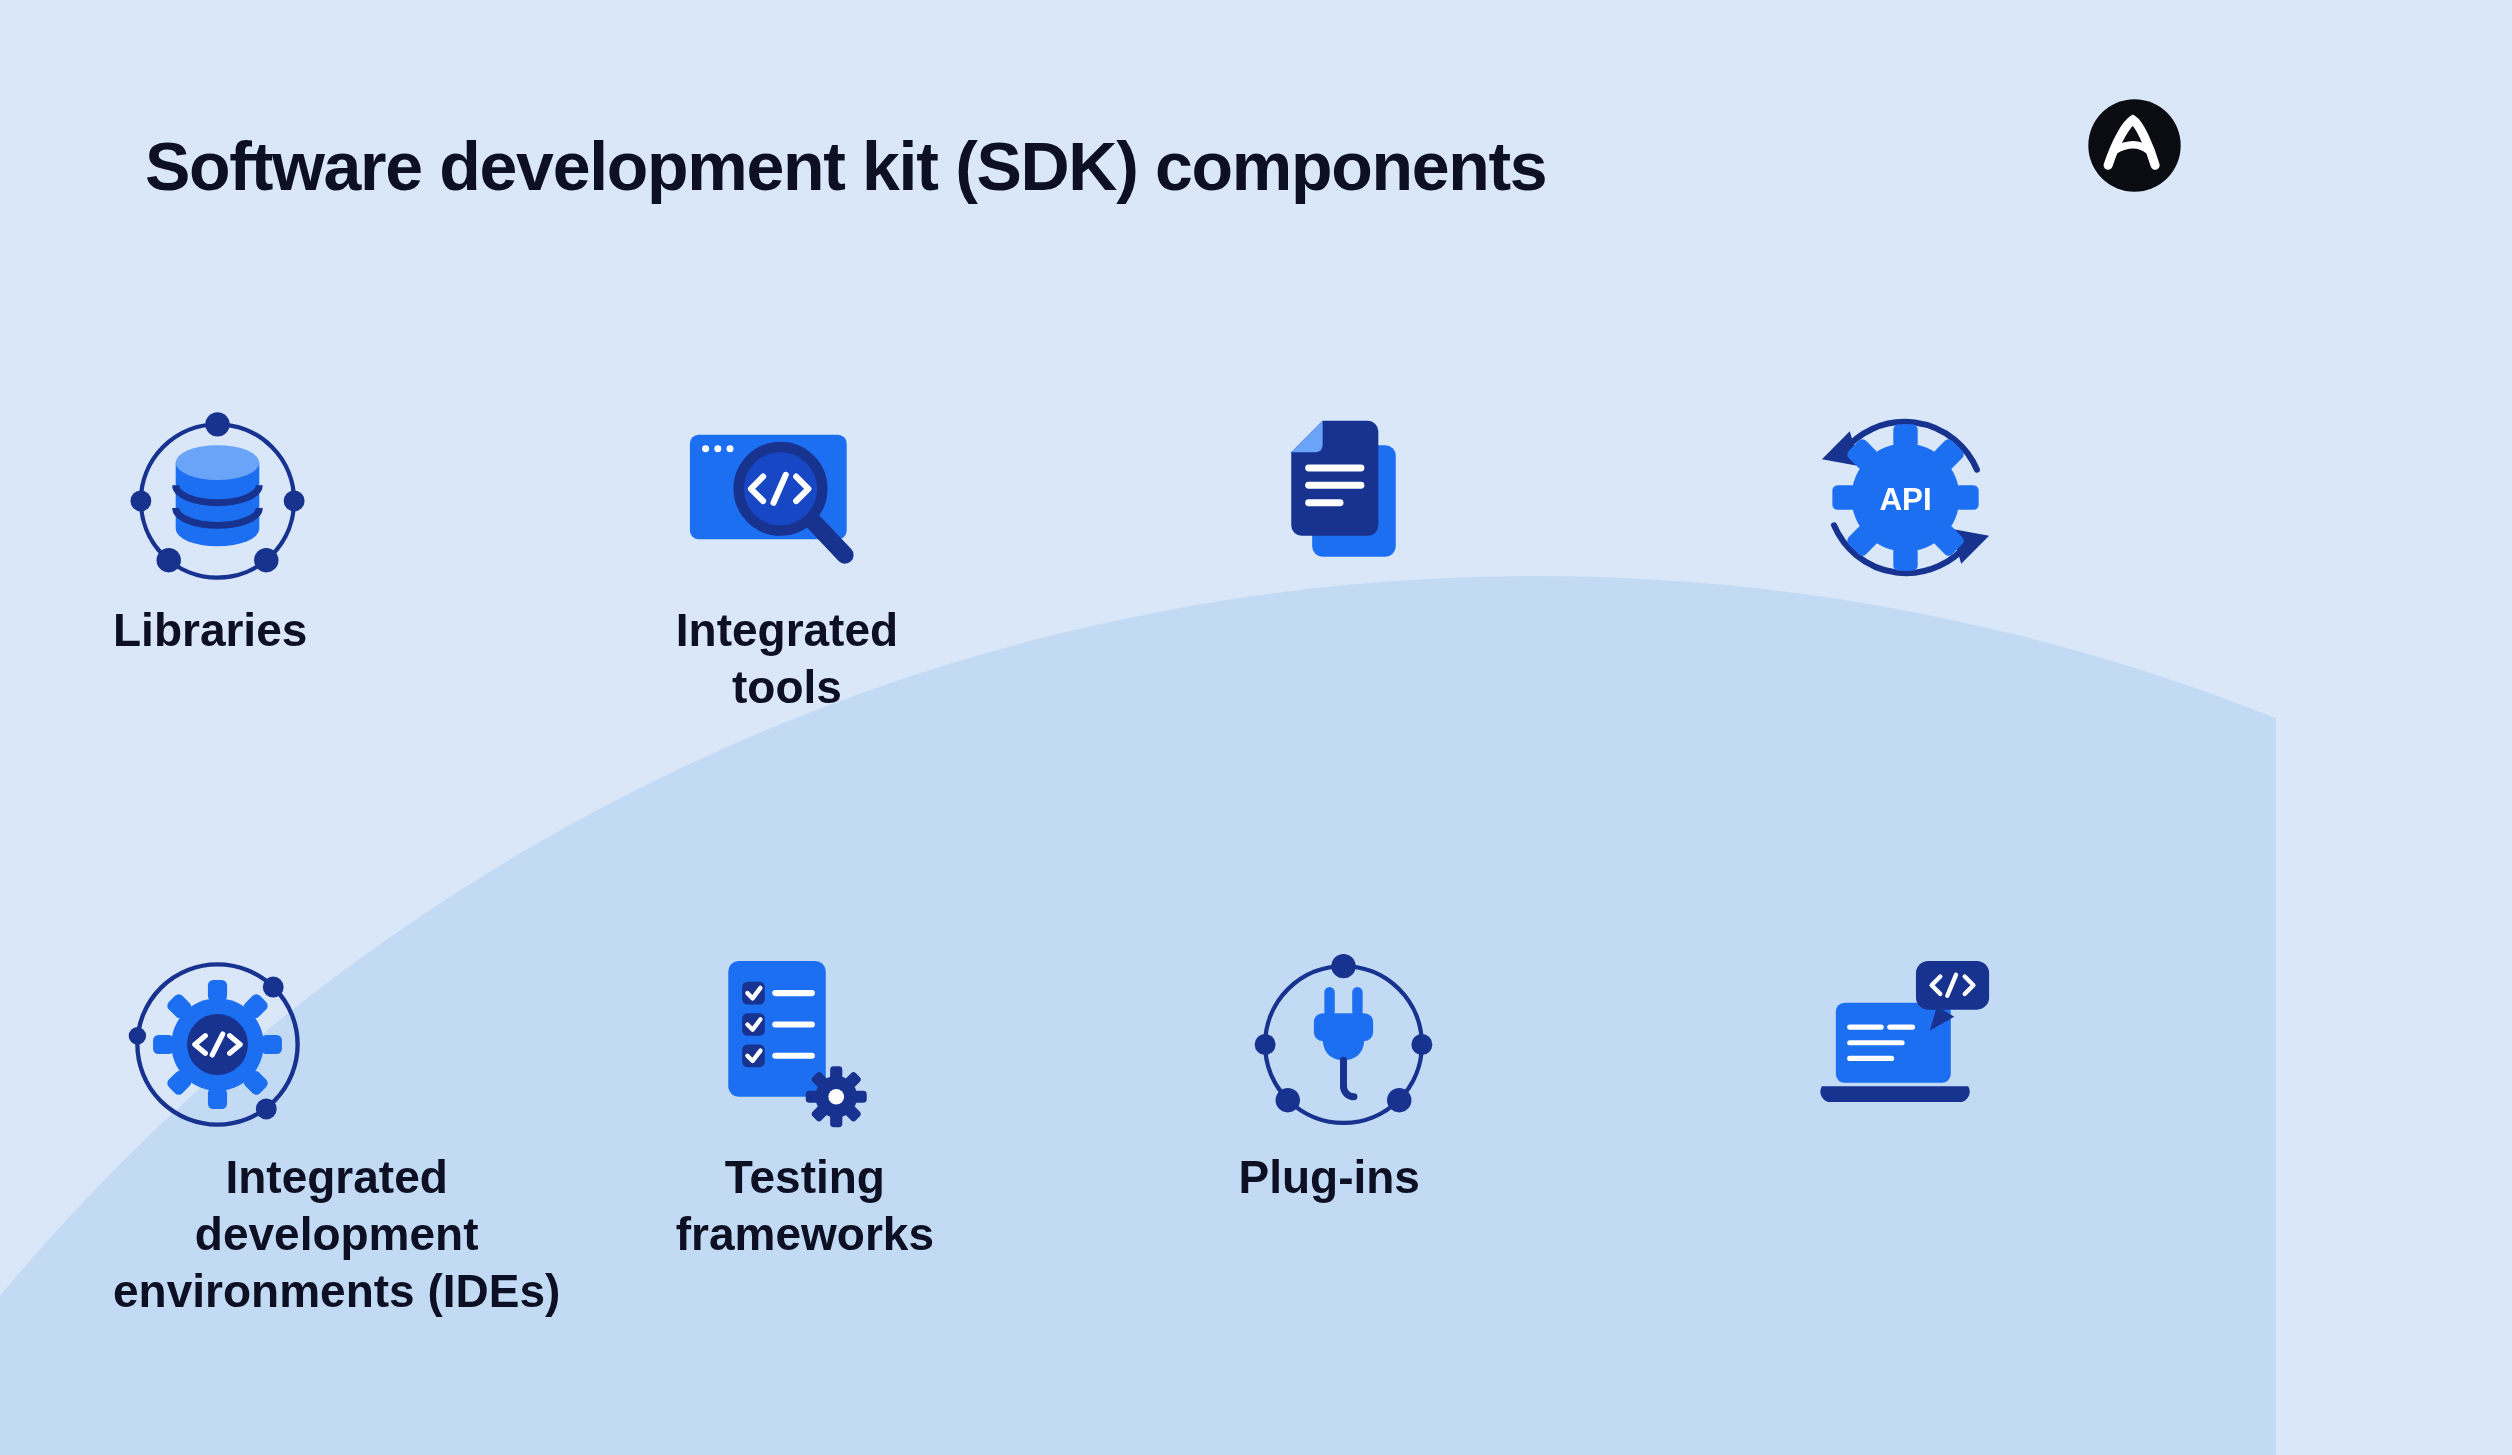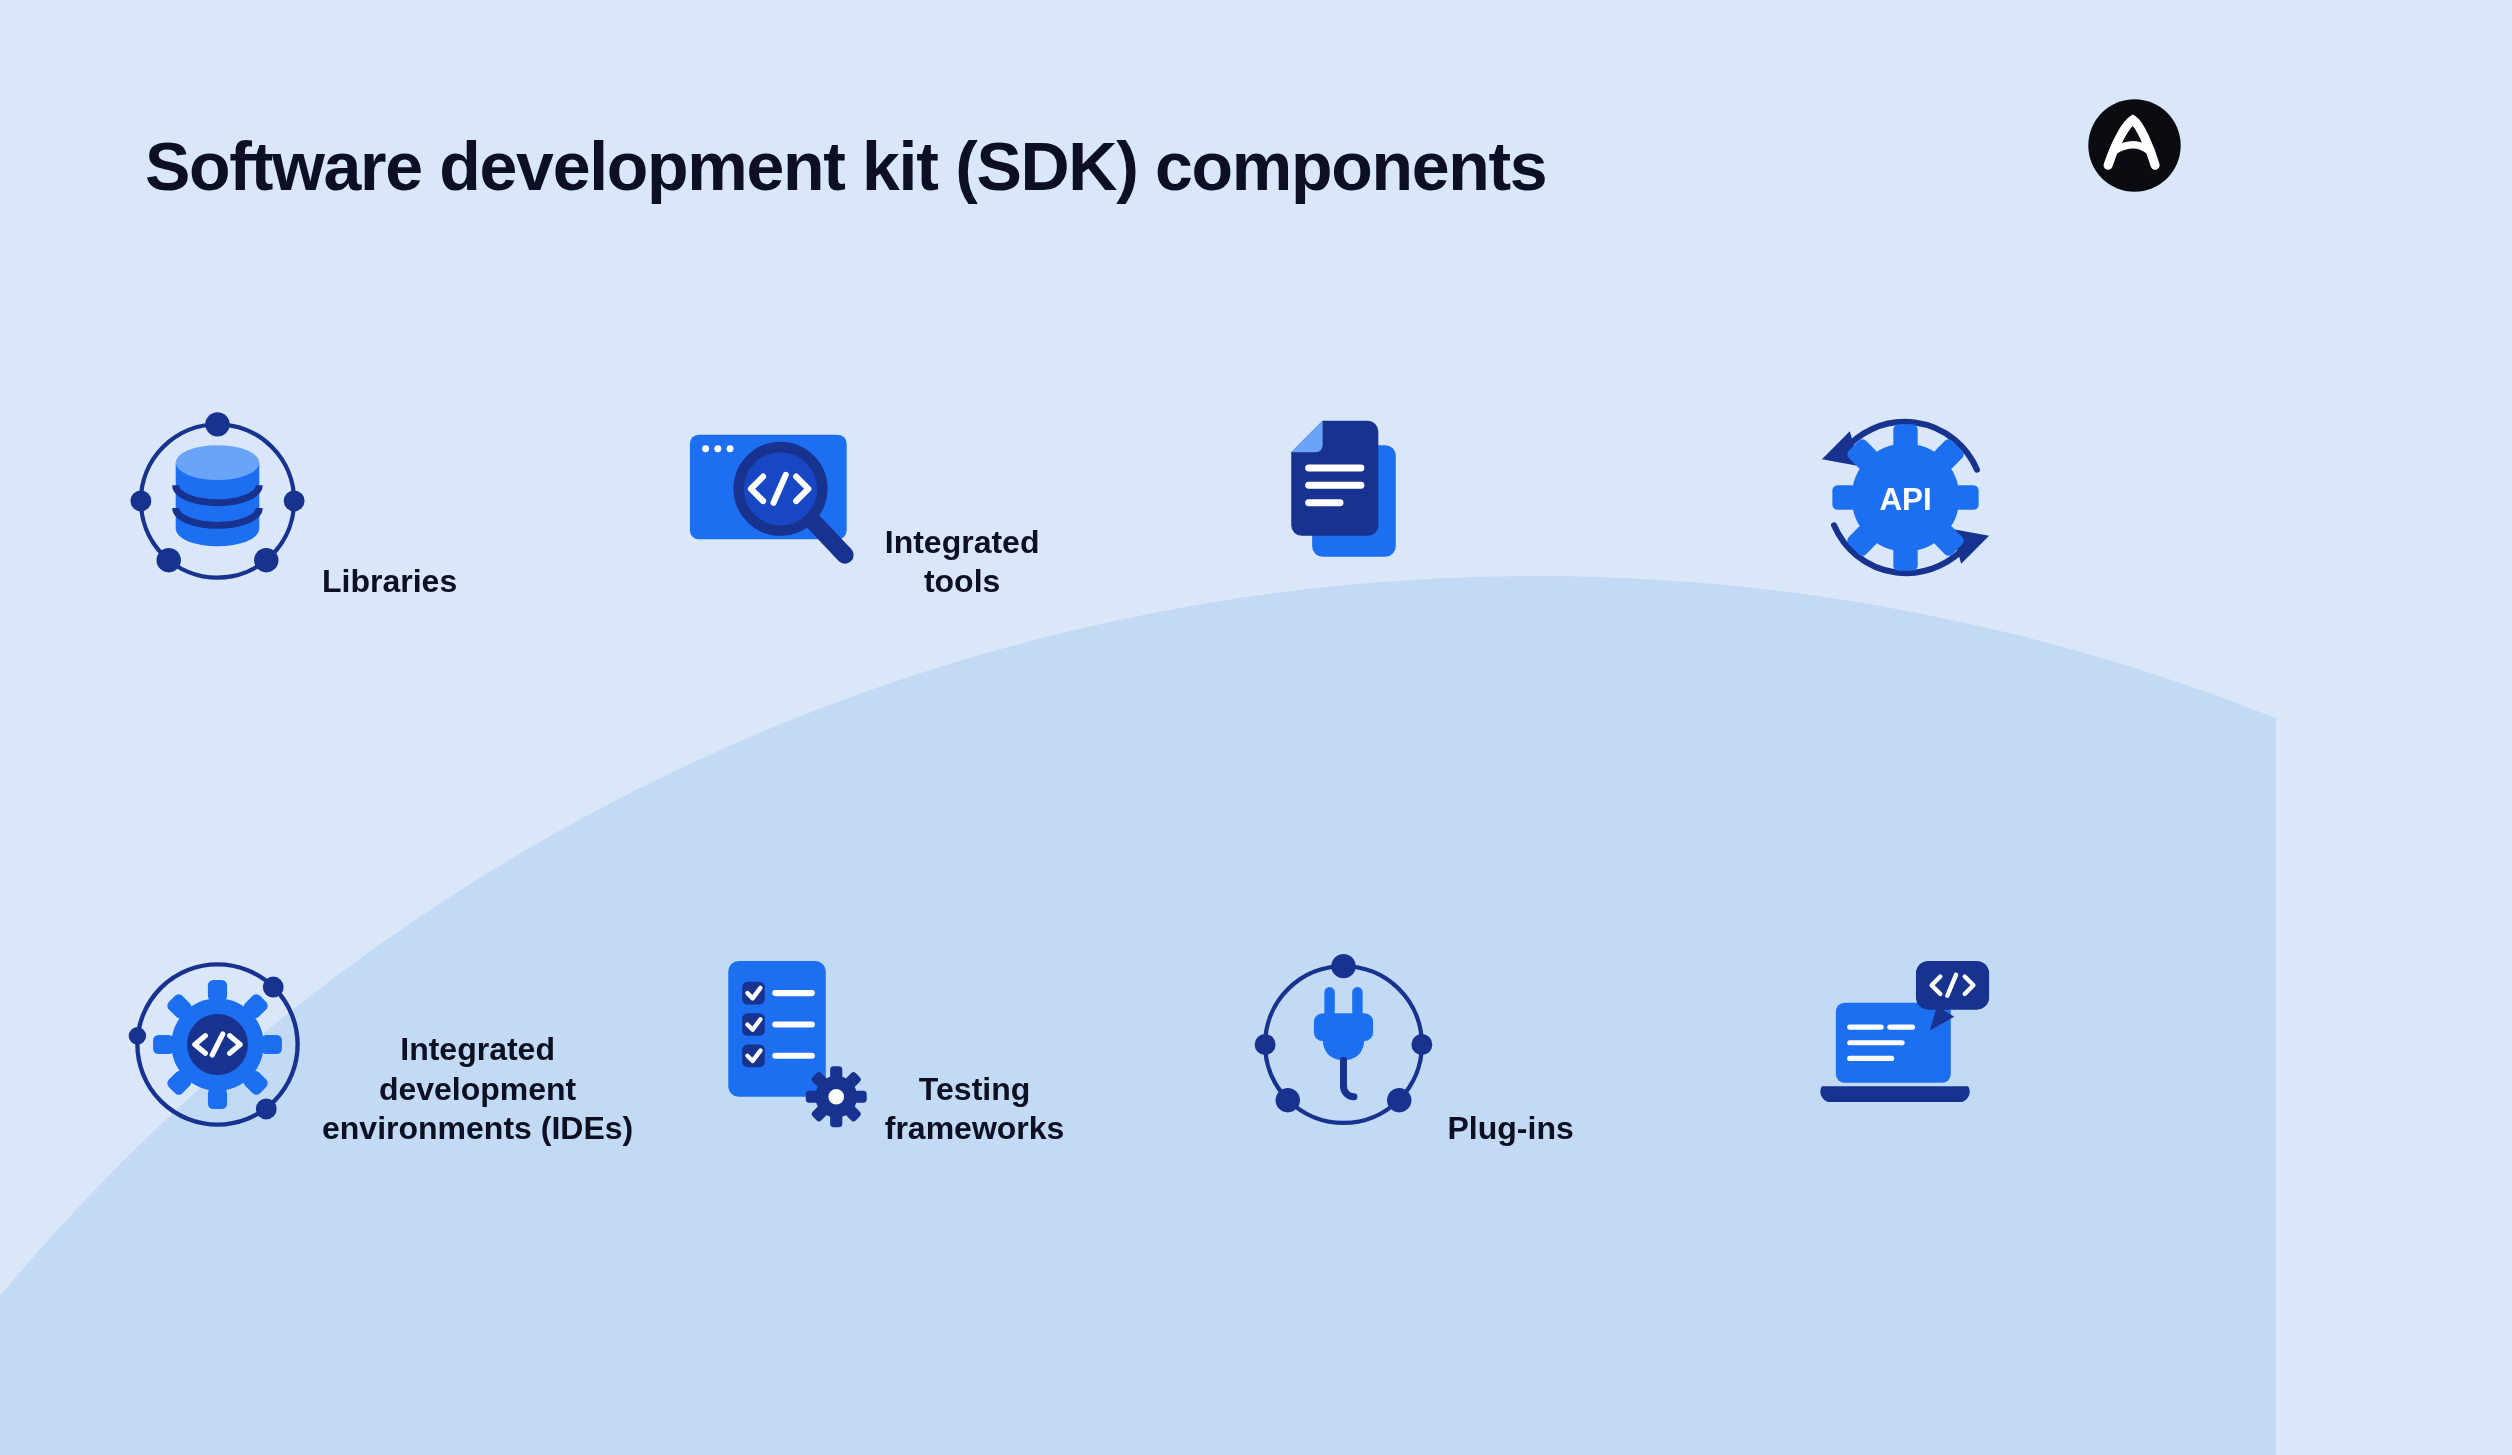--- a/index.html
+++ b/index.html
@@ -16,24 +16,24 @@
   html,body{background:var(--background)}
   body{font-family:"Liberation Sans","DejaVu Sans",sans-serif}
   .canvas{position:relative;width:2276px;height:1456px;background:var(--background);overflow:hidden}
   .arc{position:absolute;left:-462px;top:576px;width:3995px;height:3995px;border-radius:50%;background:var(--arc)}
   .title{position:absolute;left:145px;top:127px;font-size:68px;font-weight:700;color:var(--text);letter-spacing:-1.3px}
   .logo{position:absolute;top:96px;right:92px;width:99px;height:99px}
   .logo svg{width:100%;height:100%;display:block}
   .row{position:absolute;left:113px;width:2251px;display:flex}
   .row-1{top:393px}
   .row-2{top:940px}
-  .cell{flex:1;display:flex;flex-direction:row;align-items:flex-end}
+  .cell{flex:1;display:flex;flex-direction:column;align-items:flex-start}
   .icon-box{width:209px;height:209px;display:flex;align-items:center;justify-content:center}
   .icon-box svg{width:100%;height:100%;display:block}
-  .label{margin-top:49px;font-size:32px;line-height:1.24;font-weight:700;color:var(--text);text-align:center;white-space:pre-line}
+  .label{font-size:46px;line-height:1.24;font-weight:700;color:var(--text);text-align:center;white-space:pre-line}
   
   .fb{fill:var(--primary-blue)}
   .fn{fill:var(--navy)}
   .fl{fill:var(--light-blue)}
   .fm{fill:var(--mid-blue)}
   .fw{fill:#ffffff}
   .flogo{fill:var(--logo-bg)}
   .sn{stroke:var(--navy);fill:none}
   .sw{stroke:#ffffff;fill:none}
 </style>

